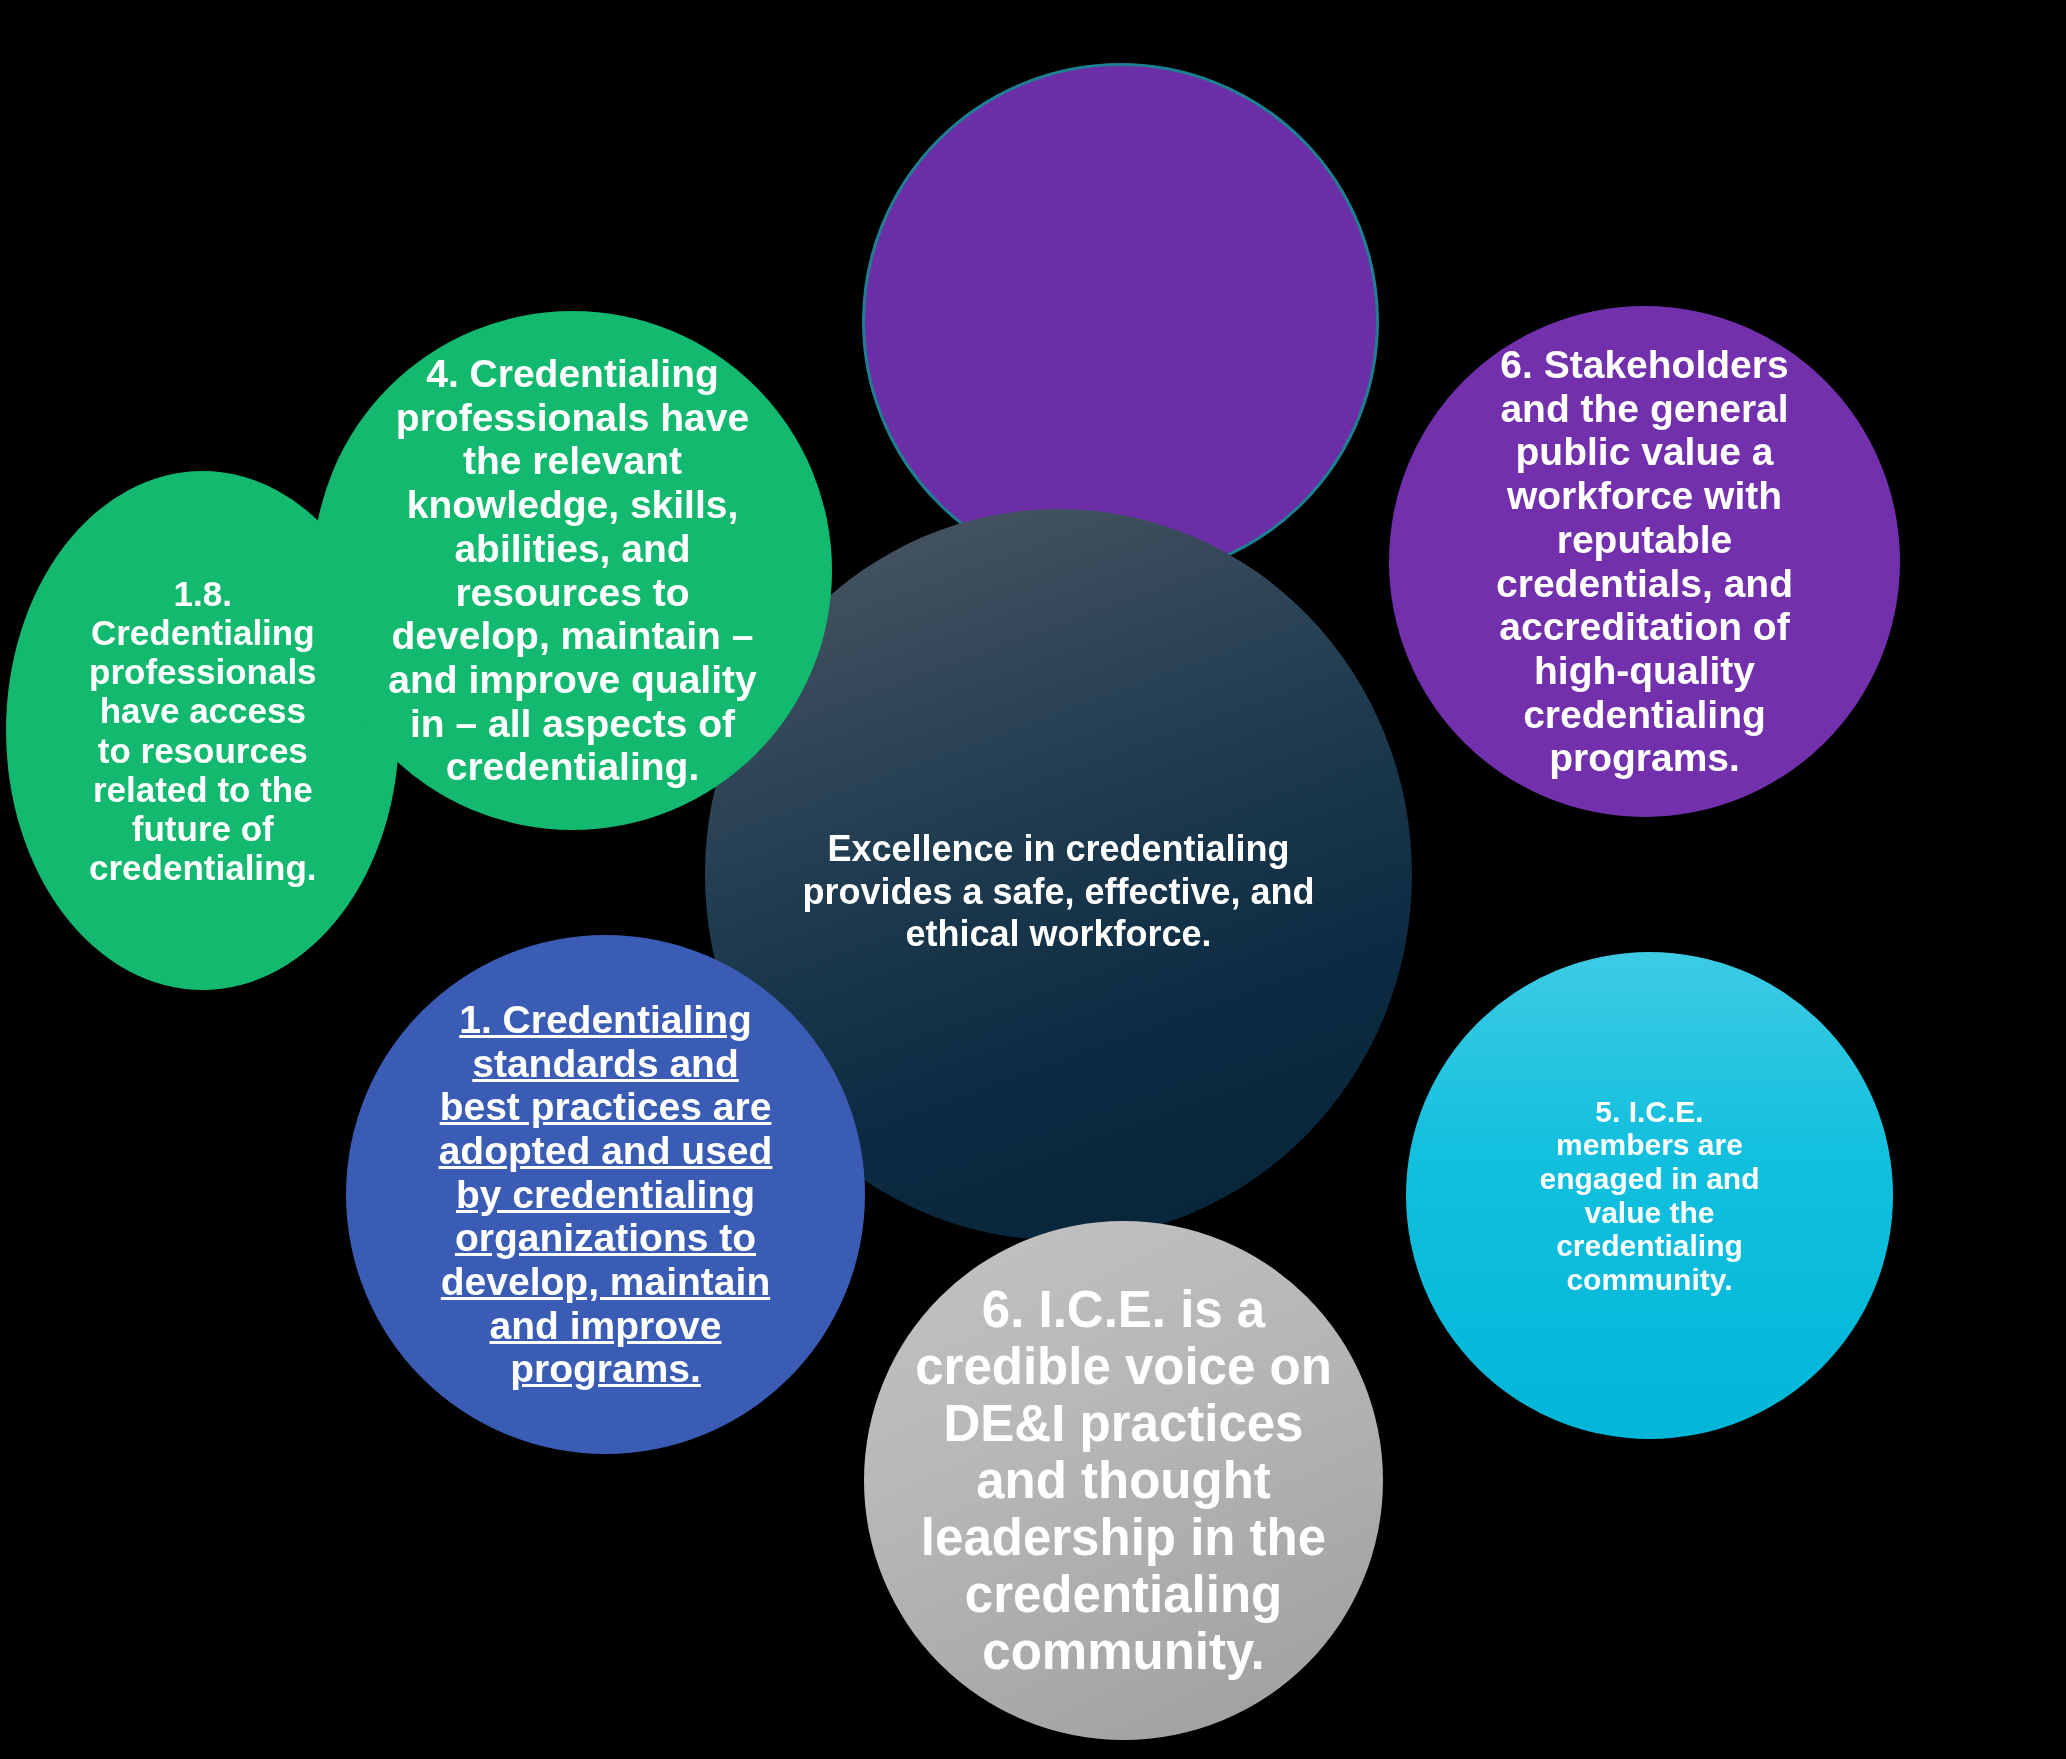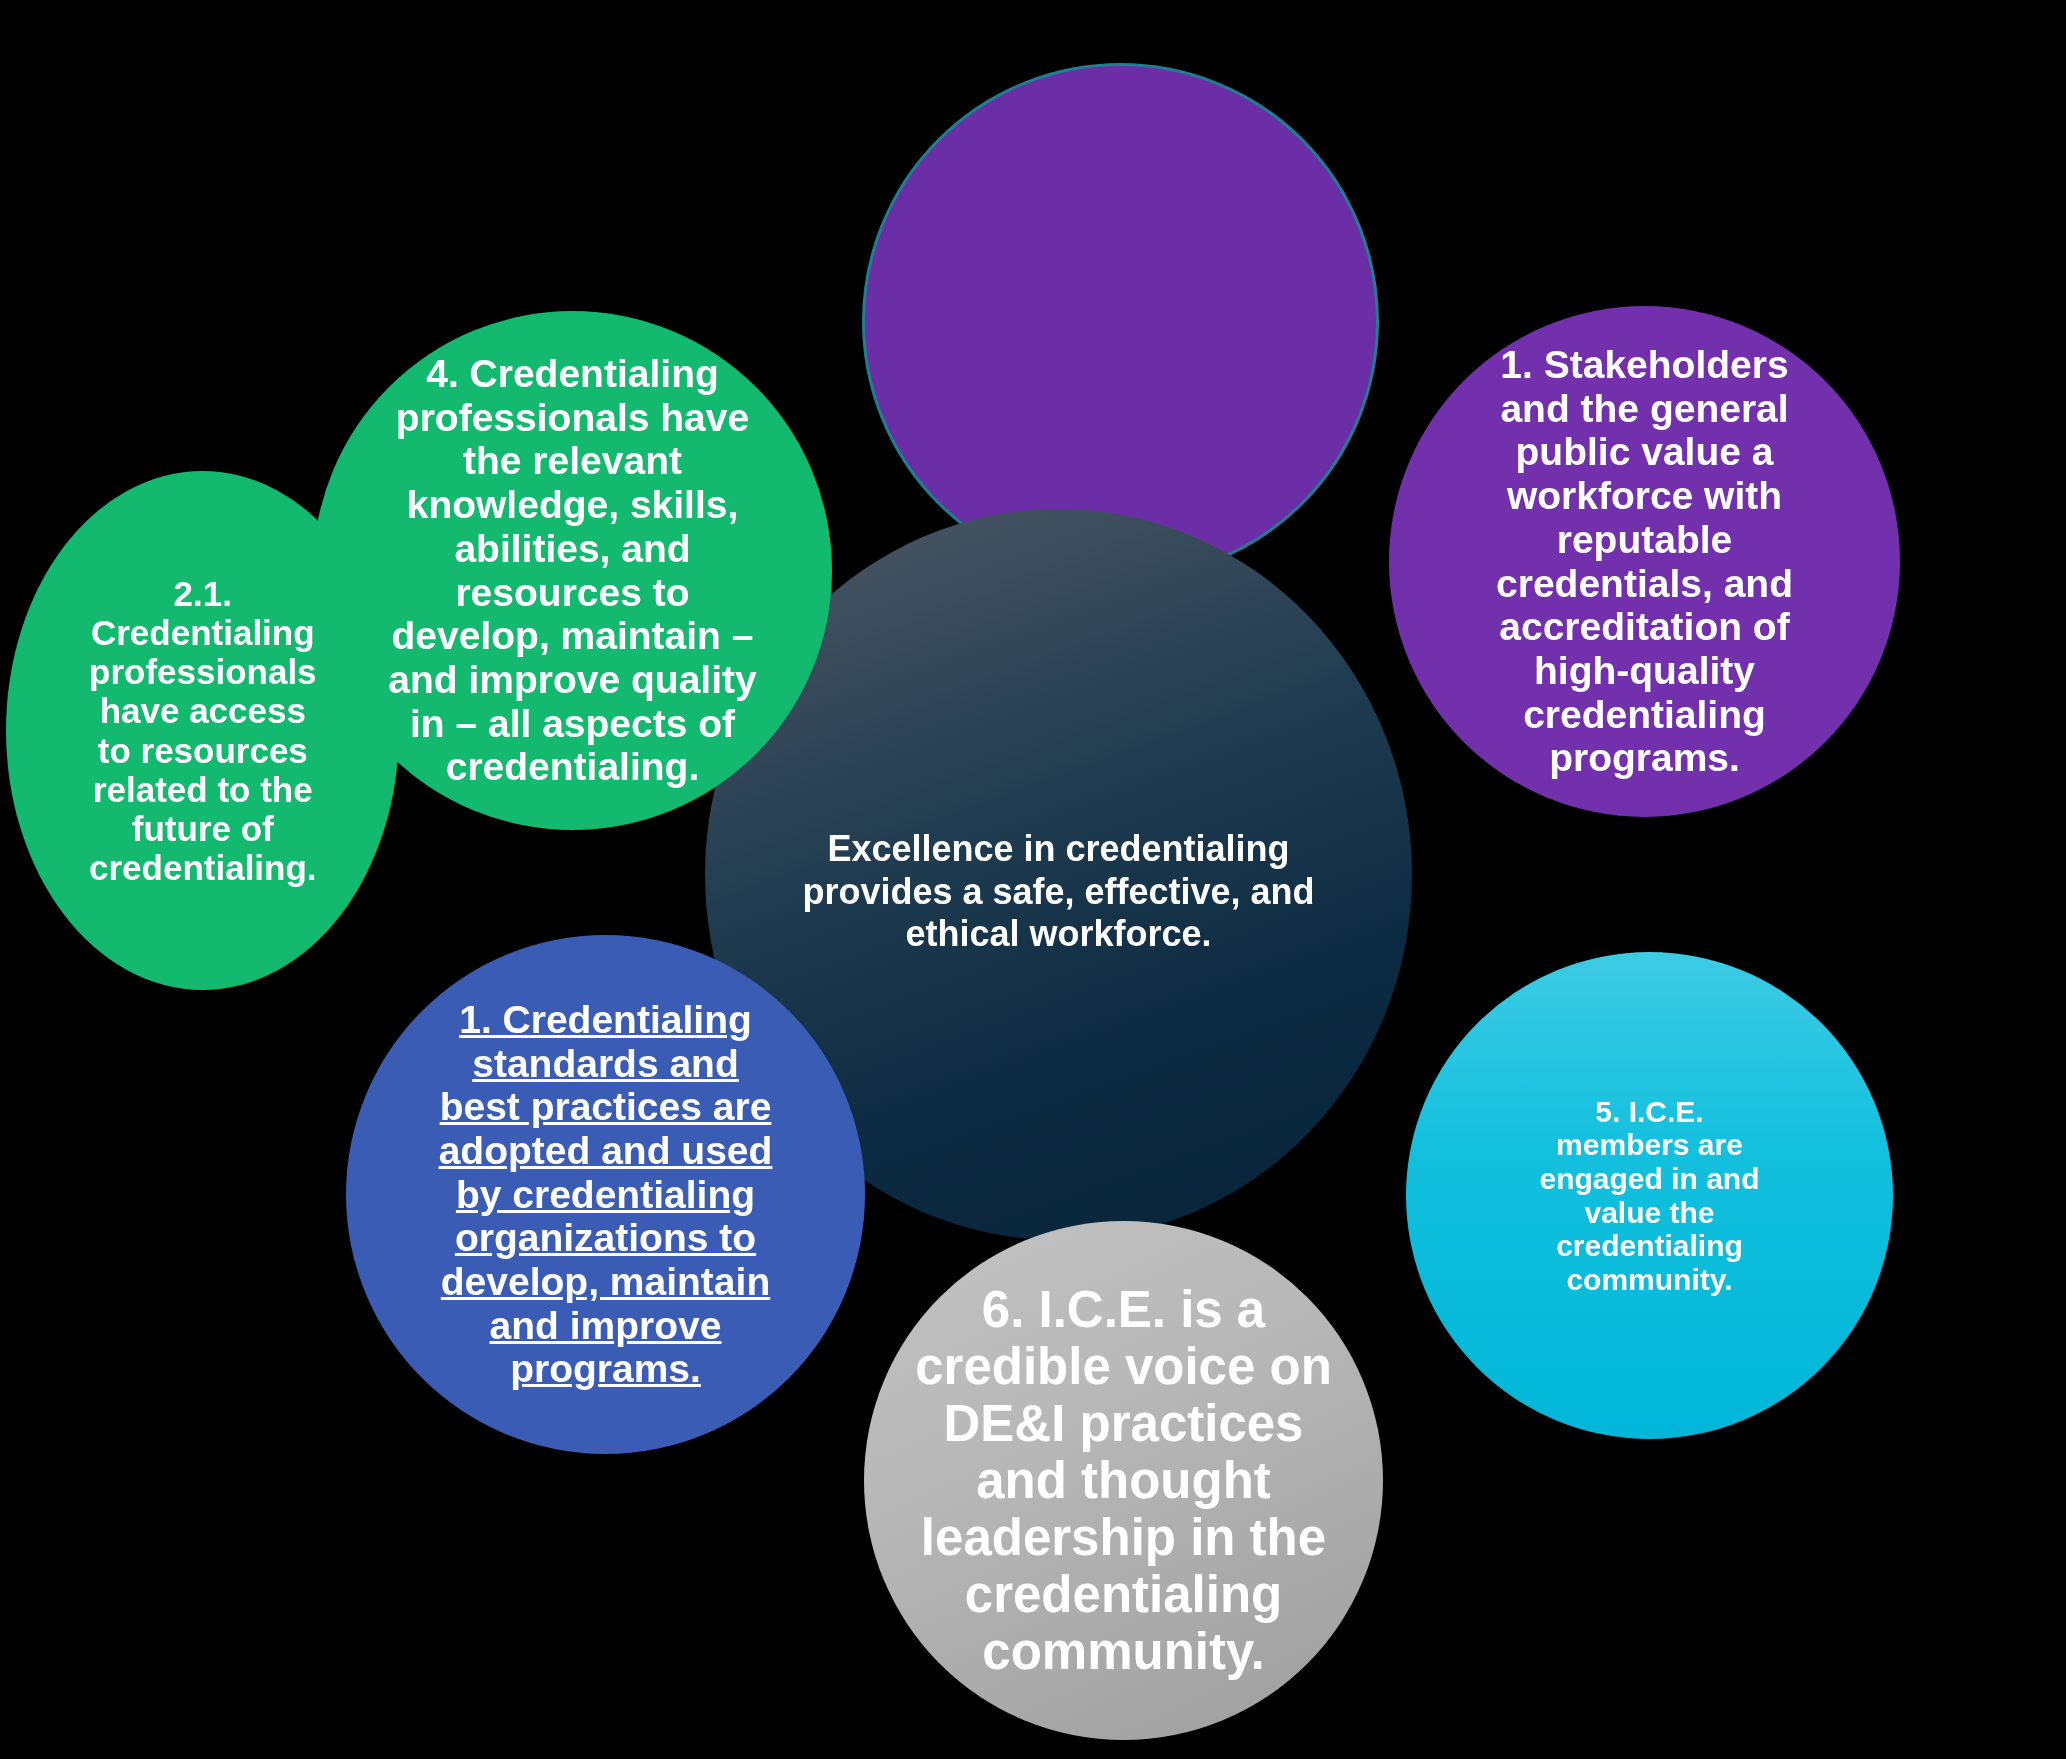--- a/index.html
+++ b/index.html
@@ -159,32 +159,32 @@
 knowledge, skills,
 abilities, and
 resources to
 develop, maintain –
 and improve quality
 in – all aspects of
 credentialing.</span>
   </div>
 
   <div class="bubble" id="bubble21">
-    <span class="txt">2.1.
+    <span class="txt">1.8.
 Credentialing
 professionals
 have access
 to resources
 related to the
 future of
 credentialing.</span>
   </div>
 
   <div class="bubble" id="bubble4">
-    <span class="txt">1. Stakeholders
+    <span class="txt">6. Stakeholders
 and the general
 public value a
 workforce with
 reputable
 credentials,  and
 accreditation of
 high-quality
 credentialing
 programs.</span>
   </div>

